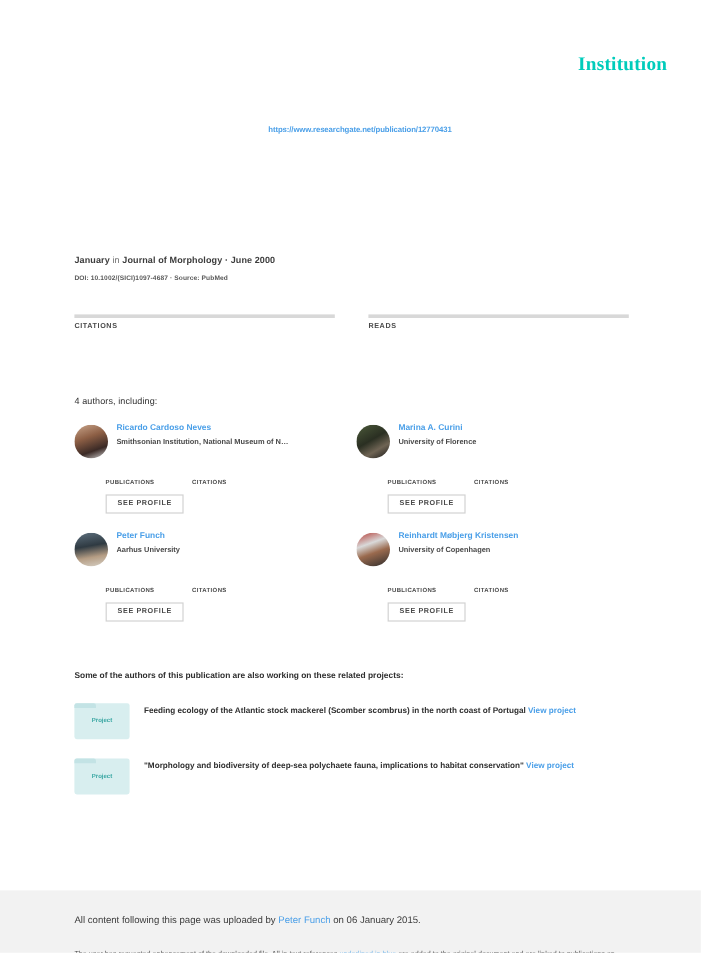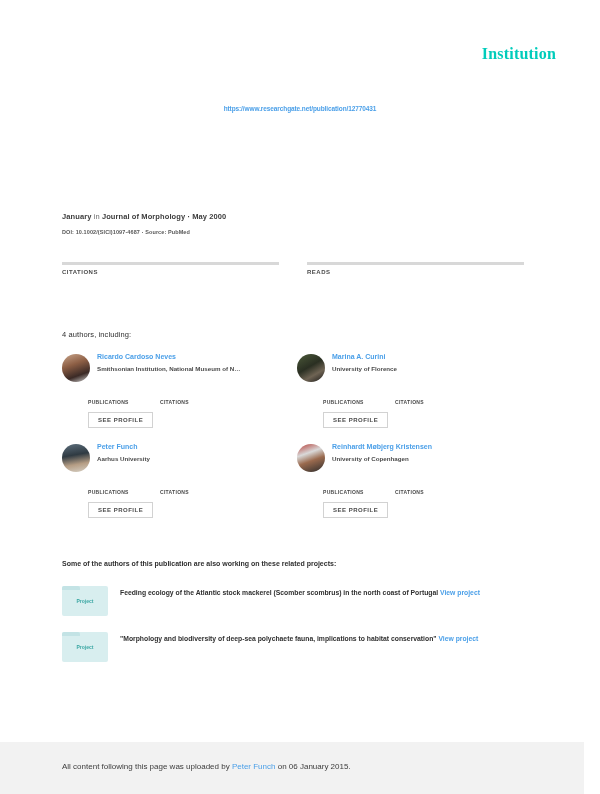--- a/index.html
+++ b/index.html
@@ -294,21 +294,21 @@
   <div class="rg-logo">Institution</div>
   <div class="rg-url">https://www.researchgate.net/publication/12770431</div>
 
   <div class="title-block">
     <div class="article-title"></div>
   </div>
 
   <div class="meta-line">
     <span>January</span>
     <span class="lite">in</span>
-    <span>Journal of Morphology · May 2000</span>
+    <span>Journal of Morphology · June 2000</span>
   </div>
   <div class="doi-line">DOI: 10.1002/(SICI)1097-4687 · Source: PubMed</div>
 
   <div class="stats">
     <div class="stat-col">
       <div class="stat-num"></div>
       <div class="stat-rule"></div>
       <div class="stat-label">CITATIONS</div>
     </div>
     <div class="stat-col">

